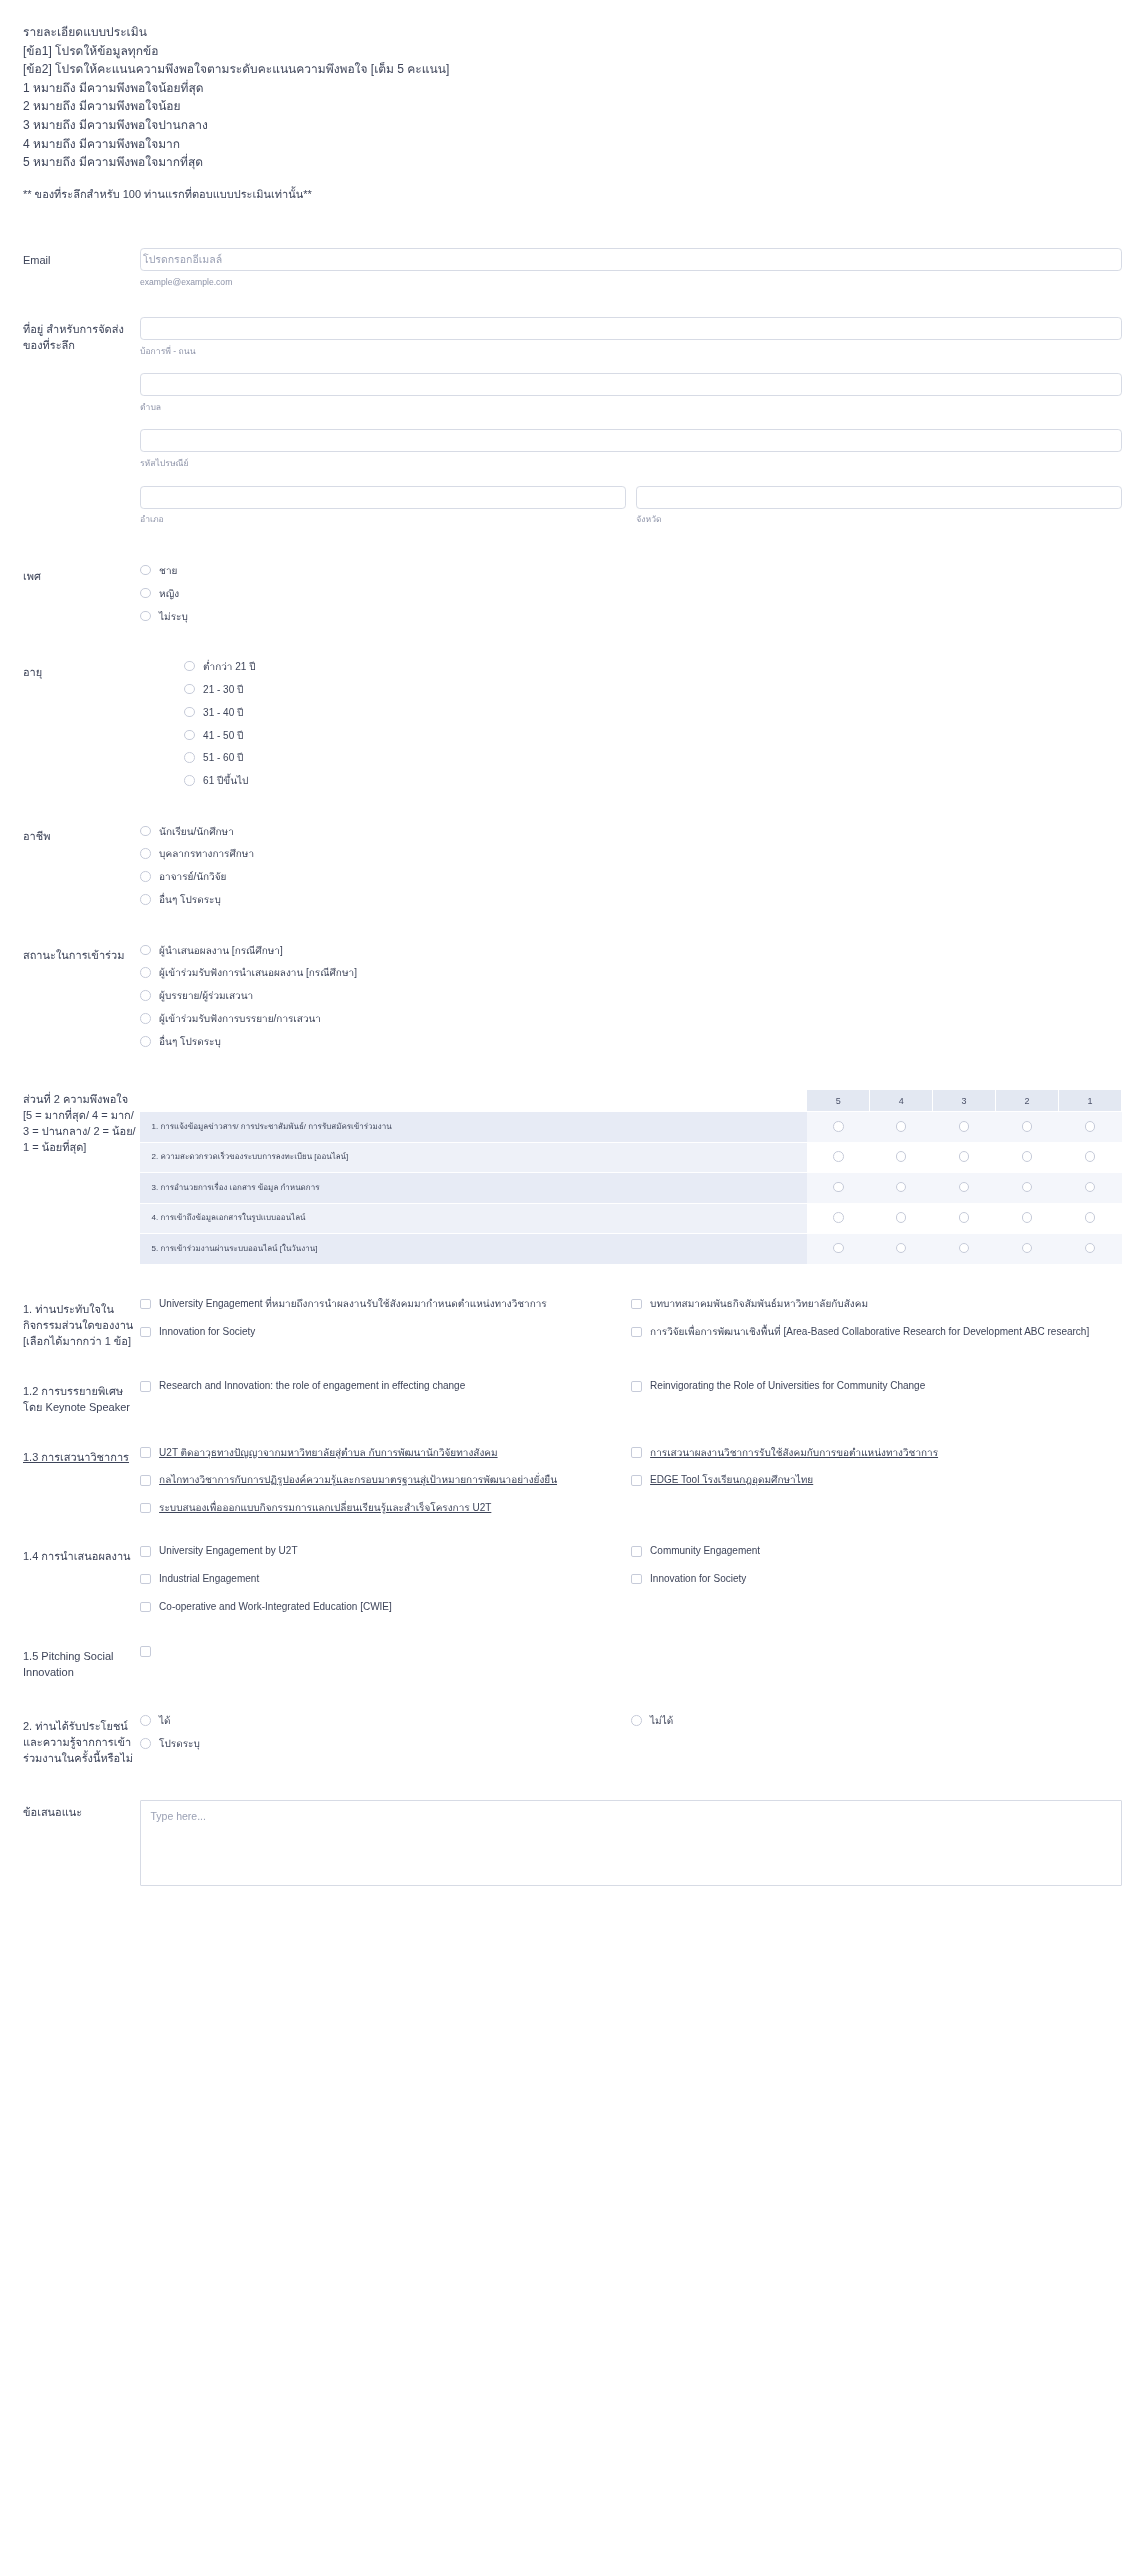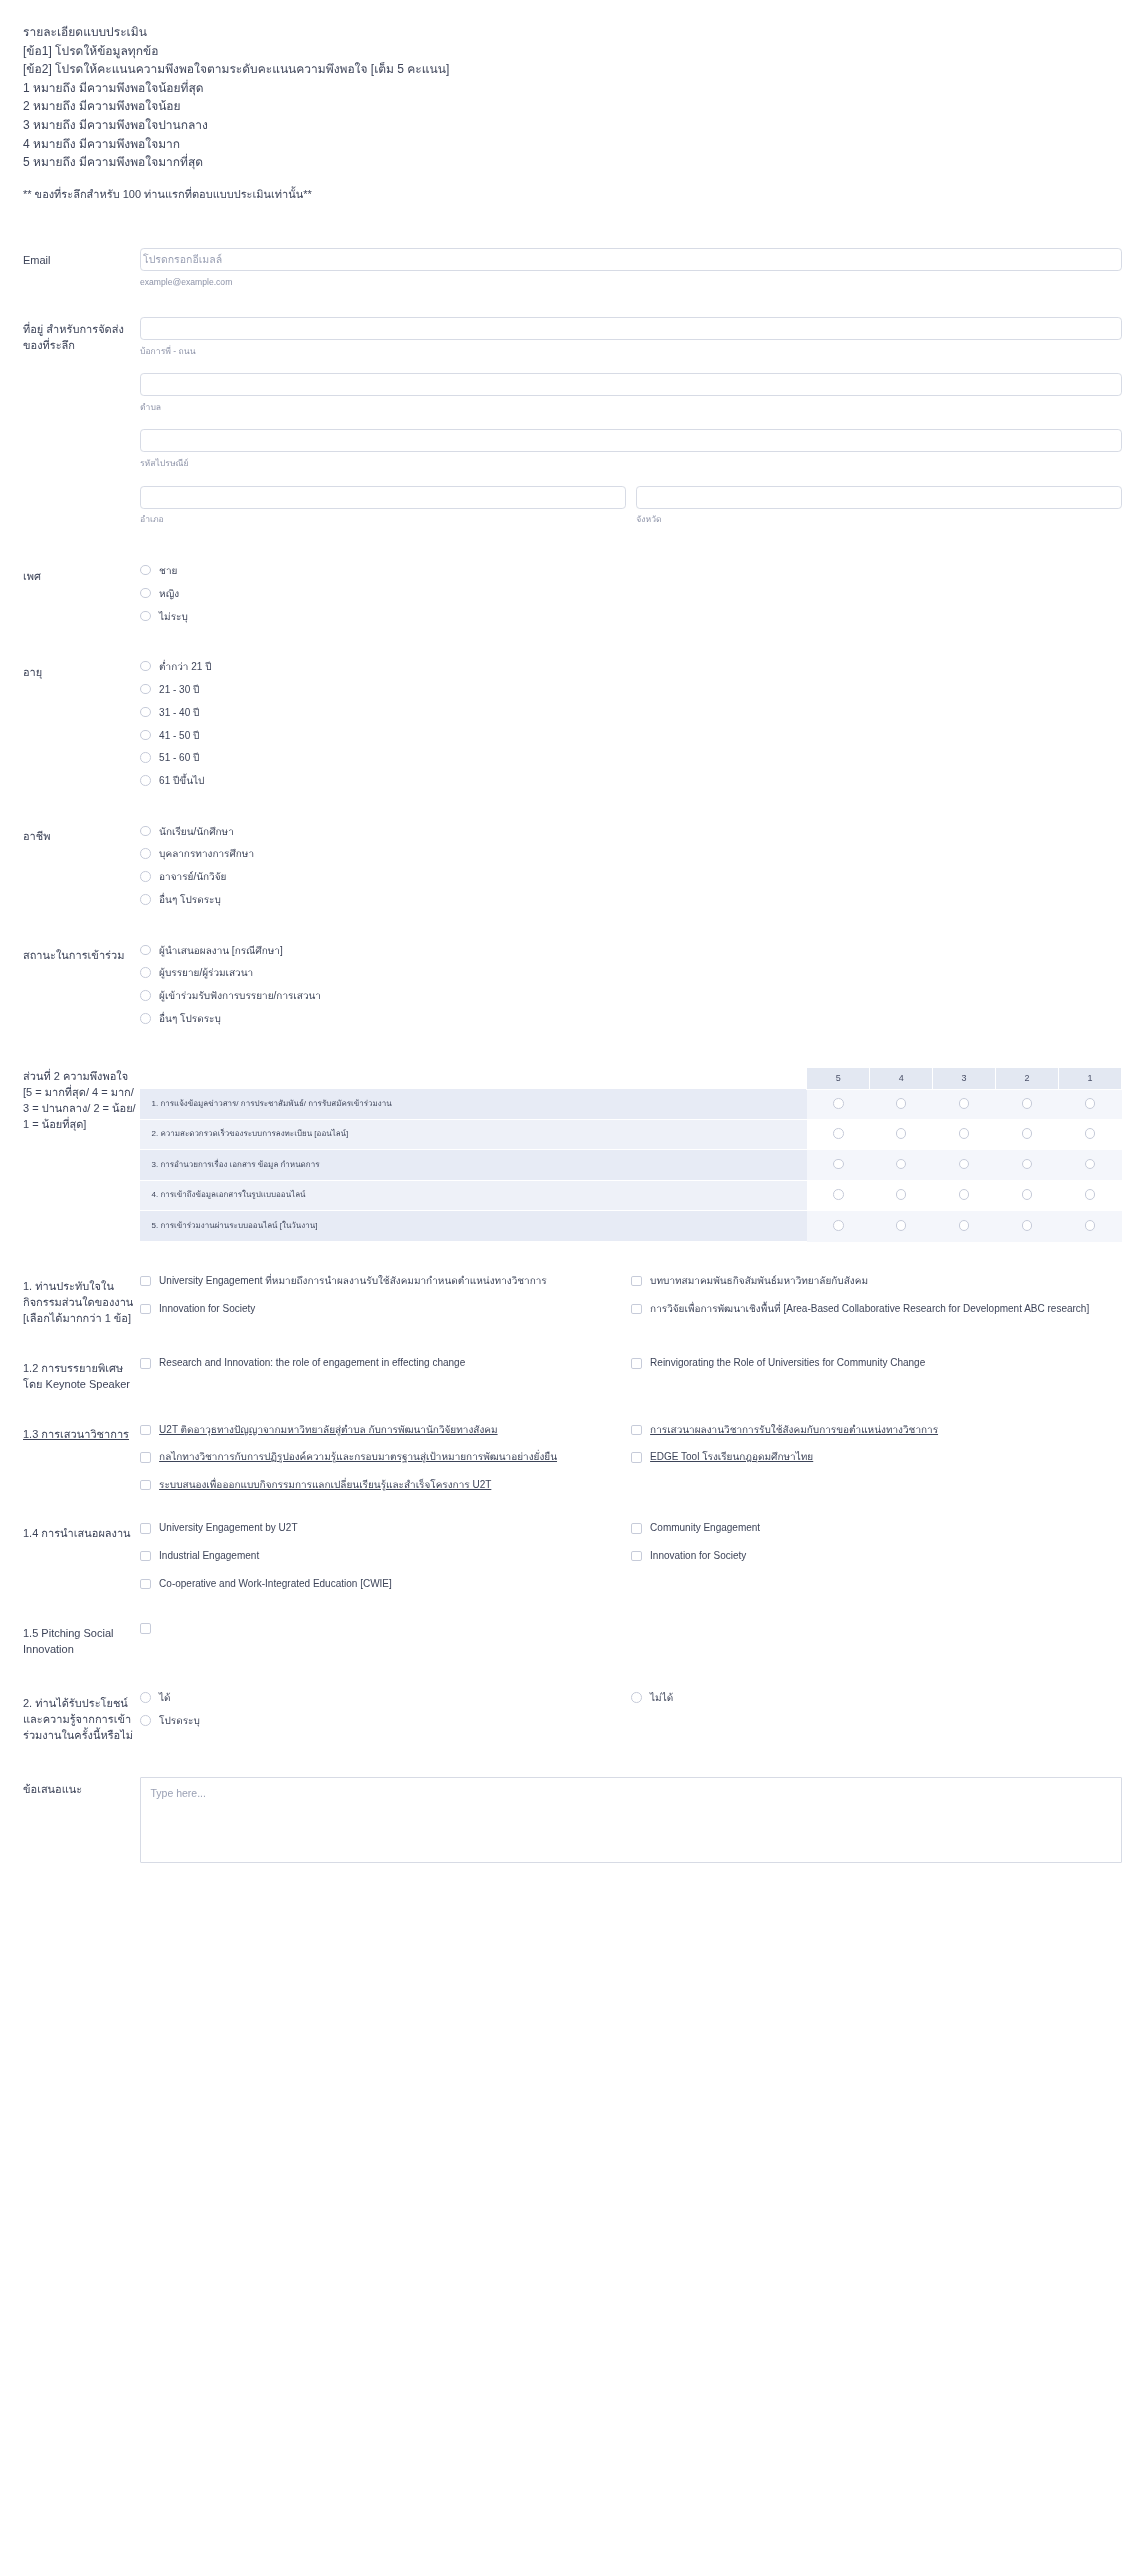--- a/index.html
+++ b/index.html
@@ -273,21 +273,21 @@
           <span class="radio"></span>
           <span class="opt-label">หญิง</span>
         </div>
         <div class="opt">
           <span class="radio"></span>
           <span class="opt-label">ไม่ระบุ</span>
         </div>
       </div>
     </div>
 
-    <div class="row" style="margin-top:36px;">
+    <div class="row" style="margin-top:36px;gap:44px;">
       <div class="row-label">อายุ</div>
       <div class="row-field">
         <div class="opt">
           <span class="radio"></span>
           <span class="opt-label">ต่ำกว่า 21 ปี</span>
         </div>
         <div class="opt">
           <span class="radio"></span>
           <span class="opt-label">21 - 30 ปี</span>
         </div>
@@ -331,20 +331,24 @@
         </div>
       </div>
     </div>
 
     <div class="row" style="margin-top:36px;">
       <div class="row-label">สถานะในการเข้าร่วม</div>
       <div class="row-field">
         <div class="opt">
           <span class="radio"></span>
           <span class="opt-label">ผู้นำเสนอผลงาน [กรณีศึกษา]</span>
+        </div>
+        <div class="opt">
+          <span class="radio"></span>
+          <span class="opt-label">ผู้เข้าร่วมรับฟังการนำเสนอผลงาน [กรณีศึกษา]</span>
         </div>
         <div class="opt">
           <span class="radio"></span>
           <span class="opt-label">ผู้บรรยาย/ผู้ร่วมเสวนา</span>
         </div>
         <div class="opt">
           <span class="radio"></span>
           <span class="opt-label">ผู้เข้าร่วมรับฟังการบรรยาย/การเสวนา</span>
         </div>
         <div class="opt">

